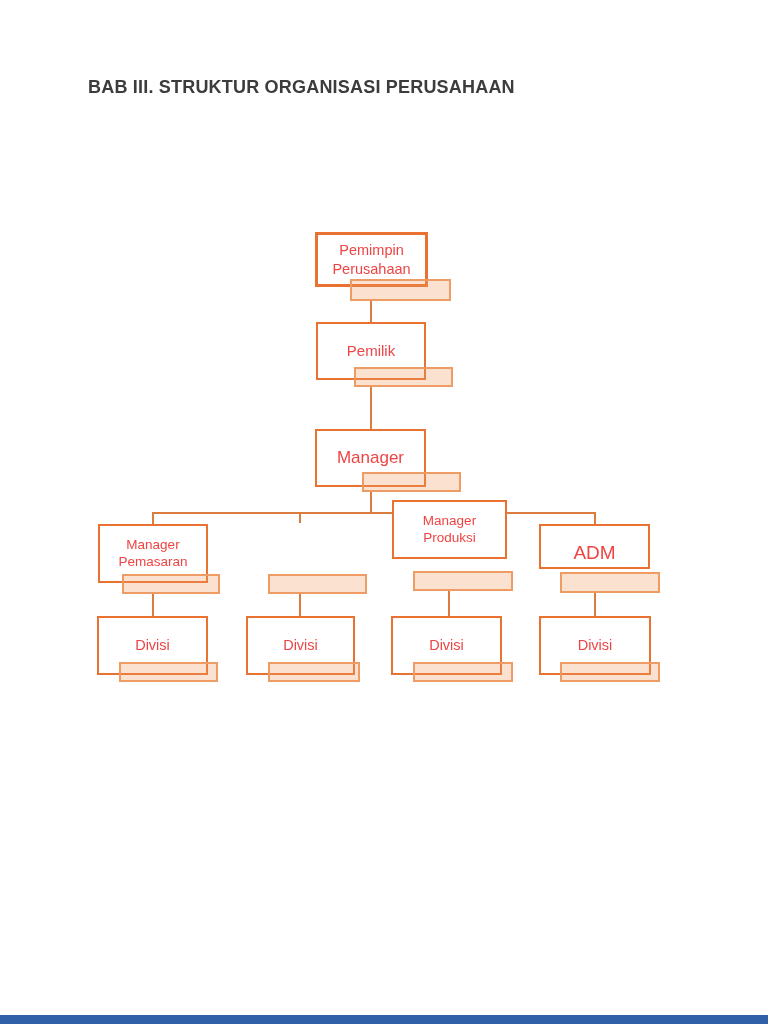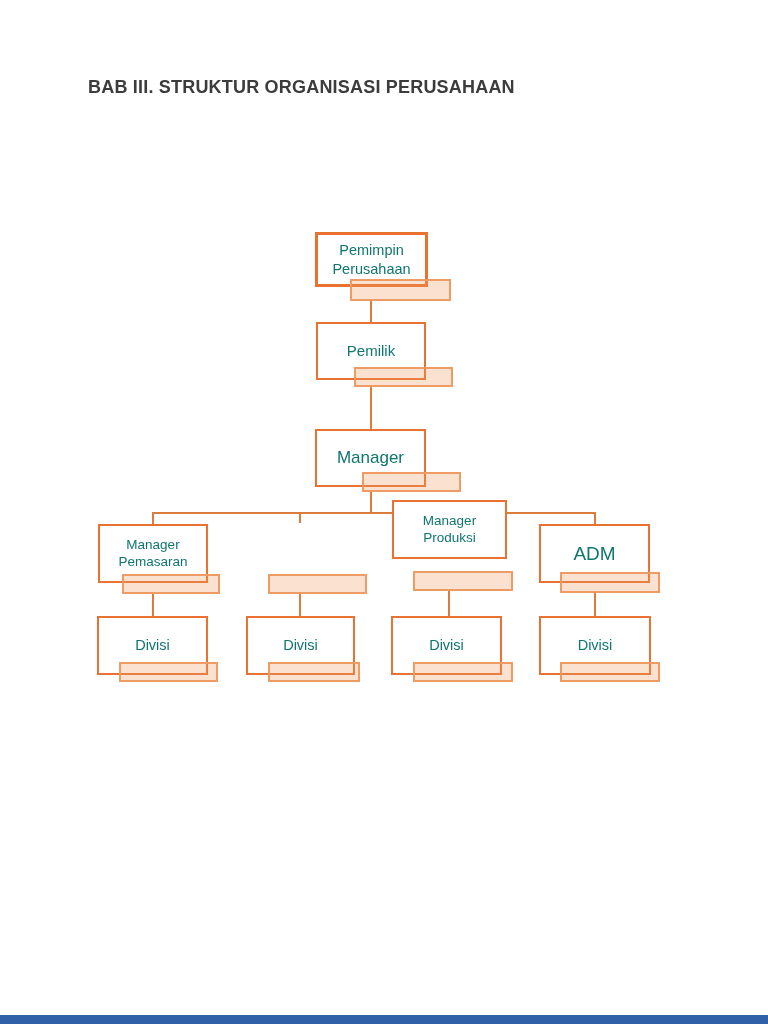--- a/index.html
+++ b/index.html
@@ -21,21 +21,21 @@
   }
   .node-box{
     position:absolute;
     background:#ffffff;
     border:2px solid #E97132;
     box-sizing:border-box;
     display:flex;
     align-items:center;
     justify-content:center;
     text-align:center;
-    color:#0f766e;
+    color:#ef4444;
     line-height:1.25;
     z-index:1;
     padding:2px;
   }
   .node-box.thick{border-width:3px;}
   .node-shadow{
     position:absolute;
     background:rgba(243,155,96,0.30); 
     border:2px solid #EE9C63;
     box-sizing:border-box;
@@ -93,21 +93,21 @@
   </div>
   <div class="node-shadow" style="left:122px;top:574px;width:98px;height:20px;"></div>
 
   <div class="node-shadow" style="left:268px;top:574px;width:99px;height:20px;"></div>
 
   <div class="node-box" style="left:392px;top:500px;width:115px;height:59px;font-size:13.5px;">
     <span>Manager Produksi</span>
   </div>
   <div class="node-shadow" style="left:413px;top:571px;width:100px;height:20px;"></div>
 
-  <div class="node-box" style="left:539px;top:524px;width:111px;height:59px;font-size:19px;">
+  <div class="node-box" style="left:539px;top:524px;width:111px;height:45px;font-size:19px;align-items:flex-end;">
     <span>ADM</span>
   </div>
   <div class="node-shadow" style="left:560px;top:572px;width:100px;height:21px;"></div>
 
   <div class="node-box" style="left:97px;top:616px;width:111px;height:59px;font-size:14.5px;">
     <span>Divisi</span>
   </div>
   <div class="node-shadow" style="left:119px;top:662px;width:99px;height:20px;"></div>
 
   <div class="node-box" style="left:246px;top:616px;width:109px;height:59px;font-size:14.5px;">

